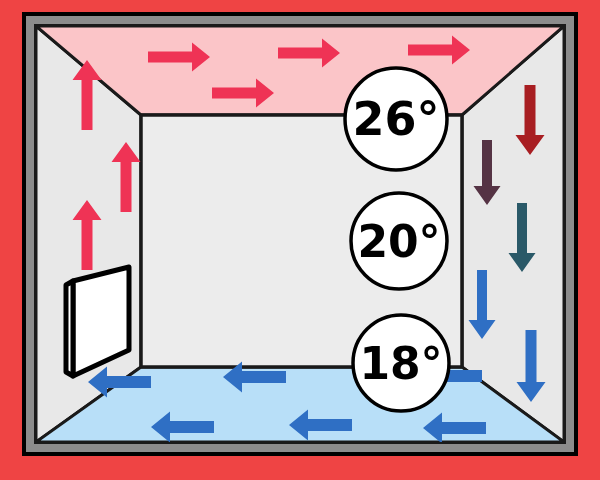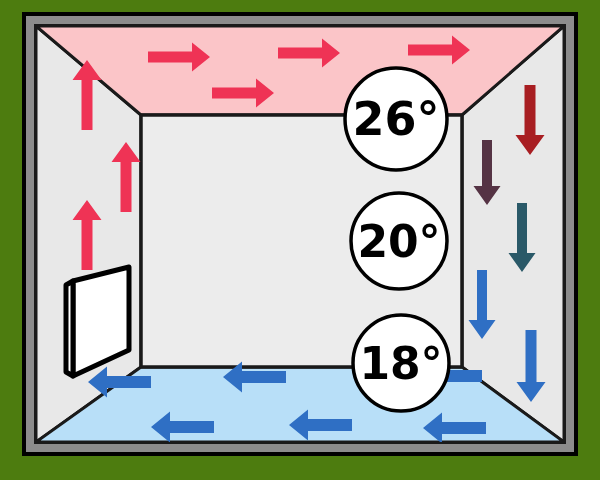--- a/index.html
+++ b/index.html
@@ -5,21 +5,21 @@
   html, body {
     margin: 0;
     padding: 0;
     background: #ffffff;
     font-family: "Liberation Sans", sans-serif;
   }
   #stage {
     position: relative;
     width: 600px;
     height: 480px;
-    background: #4d7c0f;
+    background: #ef4444;
     overflow: hidden;
   }
   #scene {
     position: absolute;
     left: 0;
     top: 0;
     width: 600px;
     height: 480px;
   }
   .temp-label {

